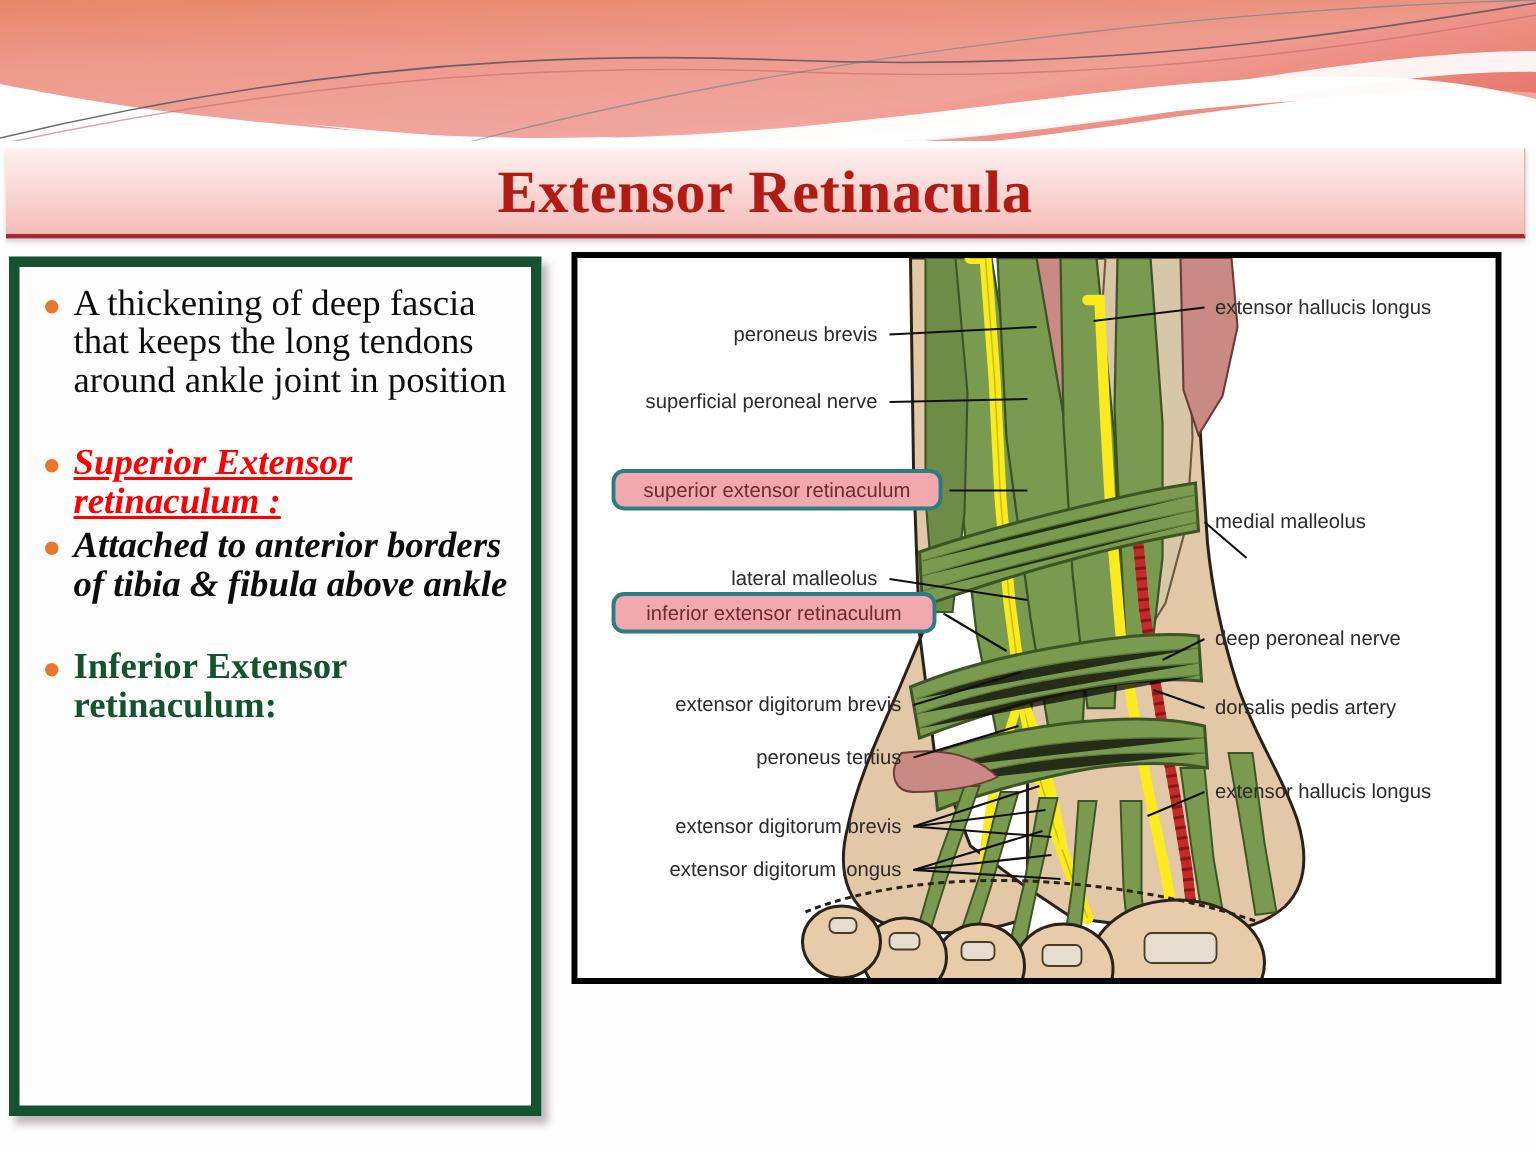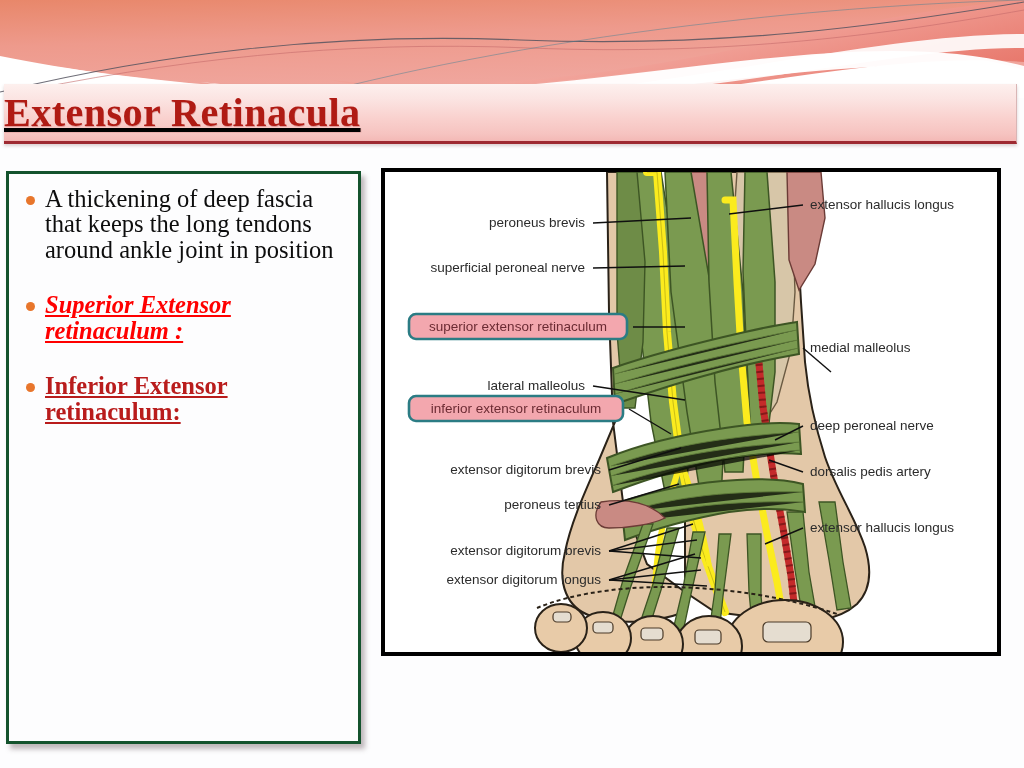--- a/index.html
+++ b/index.html
@@ -23,50 +23,49 @@
     position: absolute;
     left: 0; top: 0;
     width: 1024px; height: 98px;
     overflow: hidden;
   }
   .banner svg { display: block; }
 
   
   .title-band {
     position: absolute;
-    left: 4px; top: 84px;
+    left: 4px; top: 99px;
     width: 1012px; height: 57px;
     background: linear-gradient(180deg,
         #fdf0ee 0%, #fbe3e1 28%, #f9d0cd 62%, #f6c3c0 88%, #f3b9b6 100%);
     border-bottom: 3px solid #9e2a32;
     border-right: 1px solid #d9b6b6;
     box-shadow: 0 2px 3px rgba(120,80,80,0.25);
     display: flex;
     align-items: center;
-    justify-content: flex-start;
-    text-decoration: underline;
+    justify-content: center;
   }
   .title-band .title-text {
     font-family: "Liberation Serif", "DejaVu Serif", serif;
     font-size: 40px;
     font-weight: bold;
     color: #B01B14;
     letter-spacing: 0.5px;
     line-height: 1;
     text-shadow: 0.5px 0.5px 0 rgba(150,20,20,0.25);
   }
 
   
   .text-panel {
     position: absolute;
     left: 6px; top: 171px;
     width: 355px; height: 573px;
     background: linear-gradient(135deg,
         #f6f1f2 0%, #efe7e9 30%, #e6dадe 55%, #ded2d6 75%, #f2ecee 100%);
-    border: 3px solid #14532d;
+    border: 7px solid #14532d;
     box-shadow: 4px 5px 5px rgba(90,70,75,0.38);
     box-sizing: border-box;
     padding: 12px 13px 10px 6px;
   }
   .text-panel-inner {
     width: 100%;
     height: 100%;
   }
 
   ul.bullets {
@@ -95,23 +94,22 @@
 
   .b-italic { font-style: italic; font-weight: bold; }
   .b-red {
     color: #FF0000;
     font-weight: bold;
     text-decoration: underline;
     text-underline-offset: 2px;
     font-style: italic;
   }
   .b-blue {
-    color: #b91c1c;
+    color: #14532d;
     font-weight: bold;
-    text-decoration: underline;
     text-underline-offset: 2px;
   }
 
   
   .figure-frame {
     position: absolute;
     left: 381px; top: 168px;
     width: 620px; height: 488px;
     background: #ffffff;
     border: 4px solid #000000;
@@ -172,20 +170,23 @@
 
   <div class="text-panel">
     <div class="text-panel-inner">
       <ul class="bullets">
         <li class="bullet">
           <span>A thickening of deep fascia that keeps the long tendons around ankle joint in position</span>
         </li>
         <li class="bullet gap">
           <span class="b-red">Superior Extensor retinaculum :</span>
         </li>
+        <li class="bullet gap-sm">
+          <span class="b-italic">Attached to anterior borders of tibia &amp; fibula above ankle</span>
+        </li>
         <li class="bullet gap">
           <span class="b-blue">Inferior Extensor retinaculum:</span>
         </li>
       </ul>
     </div>
   </div>
 
   <div class="figure-frame">
     <svg width="612" height="480" viewBox="0 0 612 480" xmlns="http://www.w3.org/2000/svg">
       <rect x="0" y="0" width="612" height="480" fill="#ffffff"></rect>

